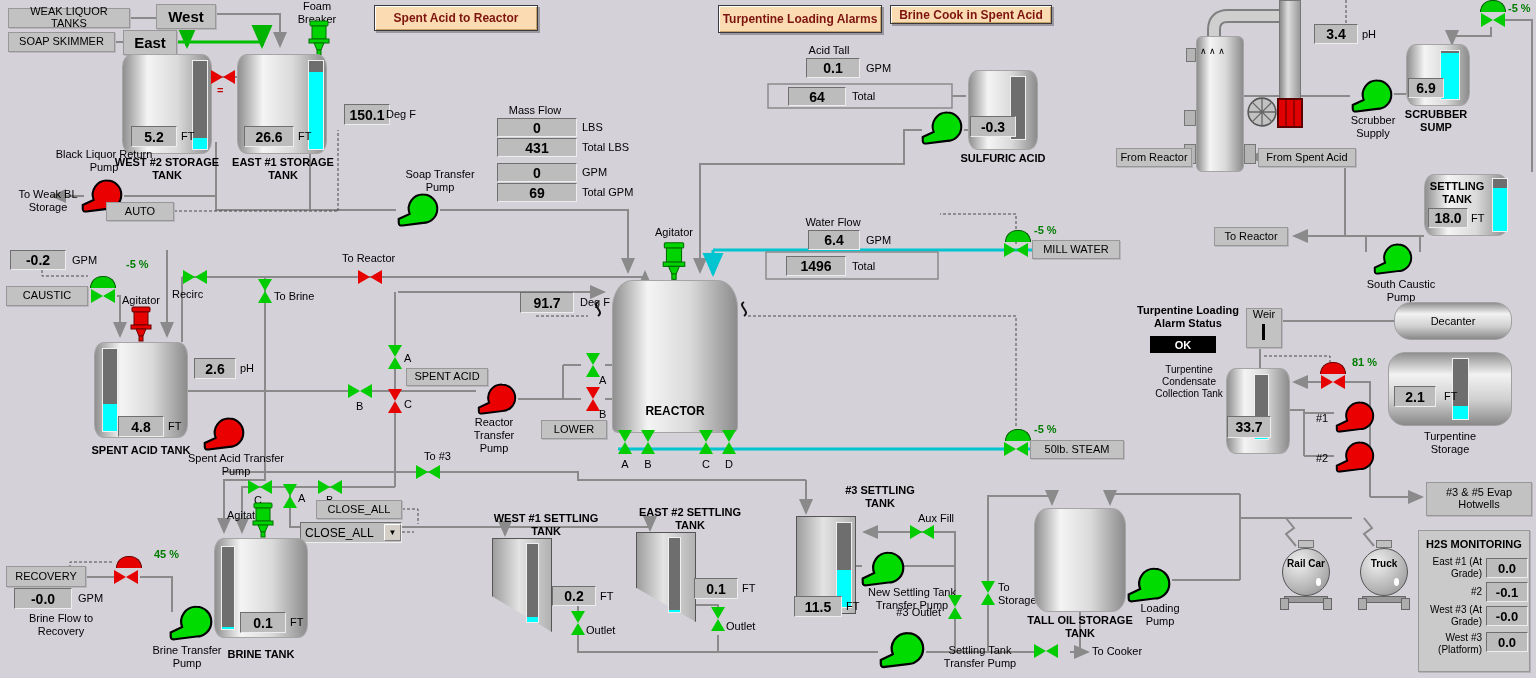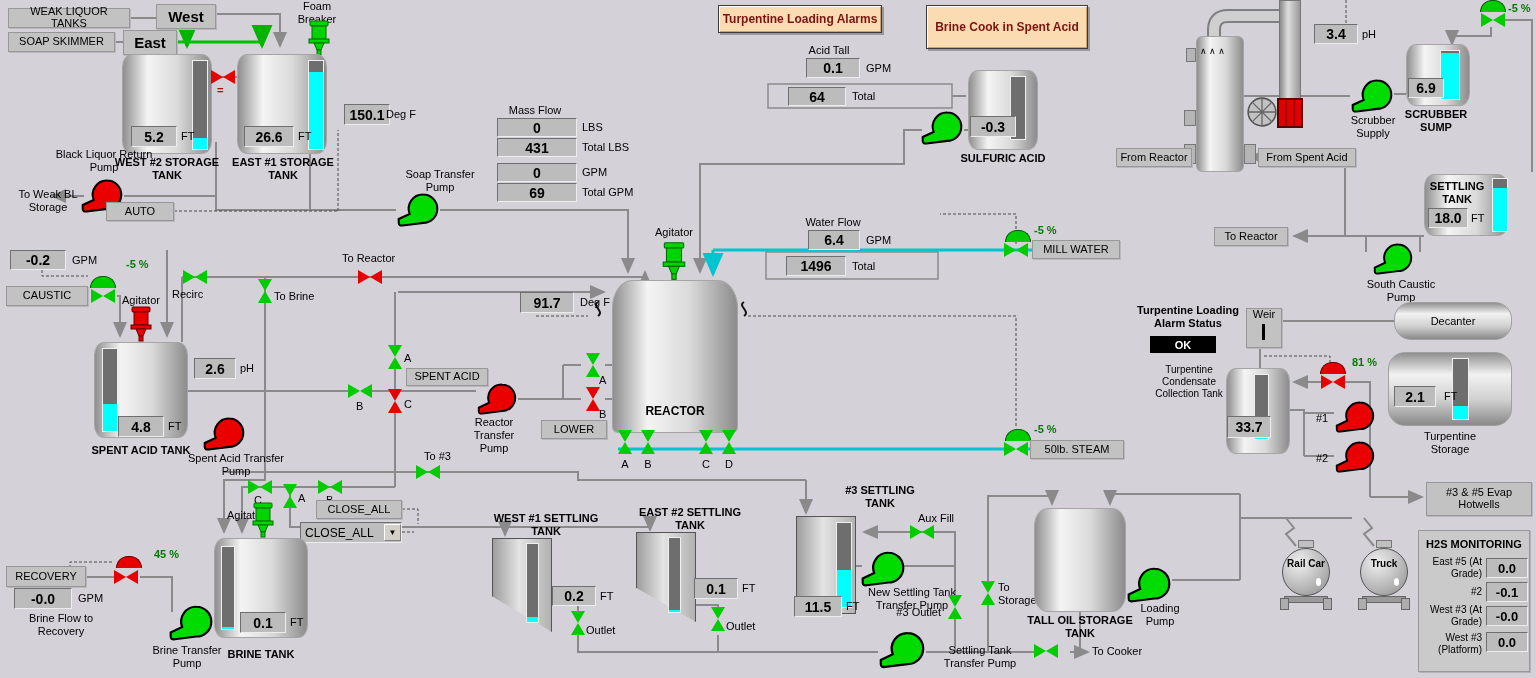--- a/index.html
+++ b/index.html
@@ -231,22 +231,23 @@
 <svg class="abs" style="left:80px;top:178px" width="44" height="36" viewBox="0 0 34 28">
       <use href="#pmp" class="pr"></use>
     </svg>
 <div class="abs txt c" style="left:2px;top:188px;width:92px">To Weak BL Storage</div>
 <div class="abs lbl" style="left:106px;top:202px;width:68px;height:19px">AUTO</div>
 <div class="abs txt c" style="left:392px;top:168px;width:96px">Soap Transfer Pump</div>
 <svg class="abs" style="left:396px;top:192px" width="44" height="36" viewBox="0 0 34 28">
       <use href="#pmp" class="pg"></use>
     </svg>
 
+<div class="abs btn" style="left:374px;top:5px;width:164px;height:26px">Spent Acid to Reactor</div>
 <div class="abs btn" style="left:718px;top:5px;width:164px;height:28px">Turpentine Loading Alarms</div>
-<div class="abs btn" style="left:926px;top:5px;width:162px;height:44px">Brine Cook in Spent Acid</div>
+<div class="abs btn" style="left:890px;top:5px;width:162px;height:19px">Brine Cook in Spent Acid</div>
 
 <div class="abs txt c" style="left:502px;top:104px;width:66px">Mass Flow</div>
 <div class="abs val" style="left:497px;top:118px;width:80px;height:19px">0</div>
 <div class="abs txt" style="left:582px;top:121px">LBS</div>
 <div class="abs val" style="left:497px;top:138px;width:80px;height:19px">431</div>
 <div class="abs txt" style="left:582px;top:141px">Total LBS</div>
 <div class="abs val" style="left:497px;top:163px;width:80px;height:19px">0</div>
 <div class="abs txt" style="left:582px;top:166px">GPM</div>
 <div class="abs val" style="left:497px;top:183px;width:80px;height:19px">69</div>
 <div class="abs txt" style="left:582px;top:186px">Total GPM</div>
@@ -512,21 +513,21 @@
 <div class="abs" style="left:1376px;top:540px;width:16px;height:8px;background:#c0c0c0;border:1px solid #777"></div>
 <div class="abs sphere" style="left:1360px;top:548px;width:48px;height:48px"></div>
 <div class="abs txt b c s10" style="left:1362px;top:558px;width:44px">Truck</div>
 <div class="abs" style="left:1394px;top:578px;width:5px;height:8px;background:#fff;border-radius:50%"></div>
 <div class="abs" style="left:1362px;top:596px;width:44px;height:7px;background:#9a9a9a;border:1px solid #666"></div>
 <div class="abs" style="left:1358px;top:598px;width:9px;height:12px;background:#adadad;border:1px solid #666"></div>
 <div class="abs" style="left:1401px;top:598px;width:9px;height:12px;background:#adadad;border:1px solid #666"></div>
 
 <div class="abs panel" style="left:1418px;top:530px;width:112px;height:142px"></div>
 <div class="abs txt b c" style="left:1420px;top:538px;width:108px">H2S MONITORING</div>
-<div class="abs txt rt s10" style="left:1422px;top:556px;width:60px">East #5 (At Grade)</div>
+<div class="abs txt rt s10" style="left:1422px;top:556px;width:60px">East #1 (At Grade)</div>
 <div class="abs val" style="left:1486px;top:558px;width:42px;height:20px;font-size:13px">0.0</div>
 <div class="abs txt rt s10" style="left:1422px;top:586px;width:60px">#2</div>
 <div class="abs val" style="left:1486px;top:582px;width:42px;height:20px;font-size:13px">-0.1</div>
 <div class="abs txt rt s10" style="left:1422px;top:604px;width:60px">West #3 (At Grade)</div>
 <div class="abs val" style="left:1486px;top:606px;width:42px;height:20px;font-size:13px">-0.0</div>
 <div class="abs txt rt s10" style="left:1422px;top:632px;width:60px">West #3 (Platform)</div>
 <div class="abs val" style="left:1486px;top:632px;width:42px;height:20px;font-size:13px">0.0</div>
 
 </div>
 

